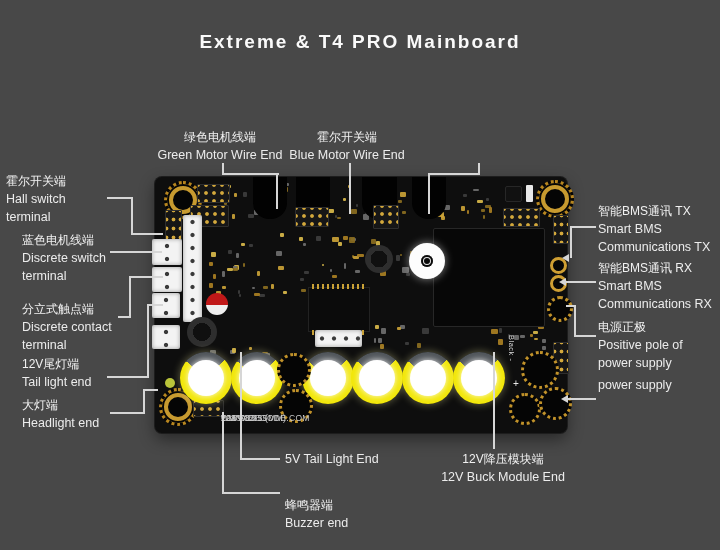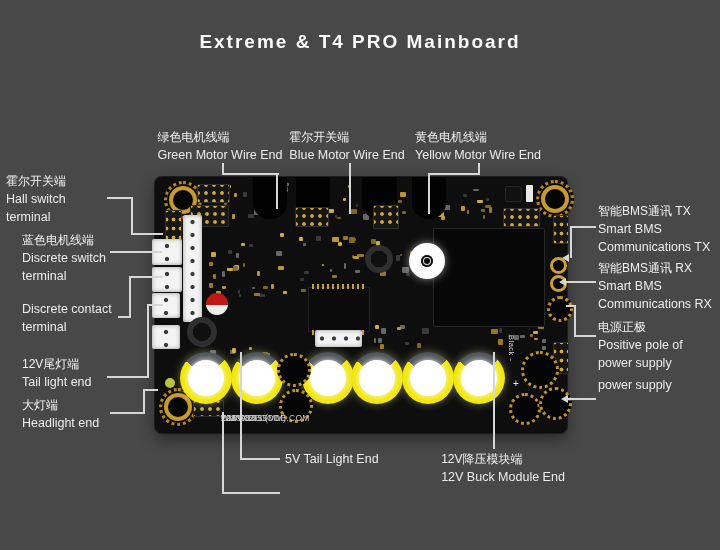--- a/index.html
+++ b/index.html
@@ -5,21 +5,21 @@
   html,body{margin:0;padding:0;background:#2d2d2d;}
   .stage{position:relative;width:720px;height:550px;background:#484848;overflow:hidden;
          font-family:"Liberation Sans","DejaVu Sans",sans-serif;}
   .title{position:absolute;left:0;top:31px;width:100%;text-align:center;color:#fafafa;
          font-size:19px;font-weight:700;letter-spacing:2px;}
   
   .lbl{position:absolute;color:#f1f1f1;z-index:9;}
   .lbl div{white-space:nowrap;}
   .zh{font-size:12px;line-height:18px;}
   .en{font-size:12.5px;line-height:18px;color:#ececec;}
-  .ctr{transform:translateX(-50%);text-align:left;}
+  .ctr{transform:translateX(-50%);text-align:center;}
   
   .ll{position:absolute;background:#d6d6d6;z-index:8;}
   .arrow-l{position:absolute;width:0;height:0;border-top:4px solid transparent;
            border-bottom:4px solid transparent;border-right:7px solid #d6d6d6;z-index:8;}
   
   .board{position:absolute;left:155px;top:177px;width:412px;height:256px;background:#0e0e0e;
          border-radius:7px;box-shadow:0 0 0 1px #1d1d1d,0 6px 16px rgba(0,0,0,.45);z-index:2;}
   .board *{position:absolute;}
   .notch{top:0;height:42px;background:#020202;border-radius:0 0 16px 16px;z-index:3;}
   .hole{border-radius:50%;border:3px dotted #b8861f;background:#050505;z-index:5;
@@ -321,36 +321,33 @@
   <div class="ll" style="left:493px;top:352px;width:2px;height:97px;"></div>
 
   <div class="lbl ctr" style="left:220px;top:128px;">
     <div class="zh">绿色电机线端</div>
     <div class="en">Green Motor Wire End</div>
   </div>
   <div class="lbl ctr" style="left:347px;top:128px;">
     <div class="zh">霍尔开关端</div>
     <div class="en">Blue Motor Wire End</div>
   </div>
-  <div class="lbl ctr" style="left:478px;top:128px;">
-    <div class="zh">黄色电机线端</div>
-    <div class="en">Yellow Motor Wire End</div>
-  </div>
 
   <div class="lbl" style="left:6px;top:172px;">
     <div class="zh">霍尔开关端</div>
     <div class="en">Hall switch</div>
     <div class="en">terminal</div>
   </div>
   <div class="lbl" style="left:22px;top:231px;">
     <div class="zh">蓝色电机线端</div>
     <div class="en">Discrete switch</div>
     <div class="en">terminal</div>
   </div>
   <div class="lbl" style="left:22px;top:300px;">
+    <div class="zh">分立式触点端</div>
     <div class="en">Discrete contact</div>
     <div class="en">terminal</div>
   </div>
   <div class="lbl" style="left:22px;top:355px;">
     <div class="zh">12V尾灯端</div>
     <div class="en">Tail light end</div>
   </div>
   <div class="lbl" style="left:22px;top:396px;">
     <div class="zh">大灯端</div>
     <div class="en">Headlight end</div>
@@ -371,18 +368,22 @@
     <div class="en">Positive pole of</div>
     <div class="en">power supply</div>
   </div>
   <div class="lbl" style="left:598px;top:376px;">
     <div class="en">power supply</div>
   </div>
 
   <div class="lbl" style="left:285px;top:450px;">
     <div class="en">5V Tail Light End</div>
   </div>
+  <div class="lbl" style="left:285px;top:496px;">
+    <div class="zh">蜂鸣器端</div>
+    <div class="en">Buzzer end</div>
+  </div>
   <div class="lbl ctr" style="left:503px;top:450px;">
     <div class="zh">12V降压模块端</div>
     <div class="en">12V Buck Module End</div>
   </div>
 
 </div>
 
 </body></html>

